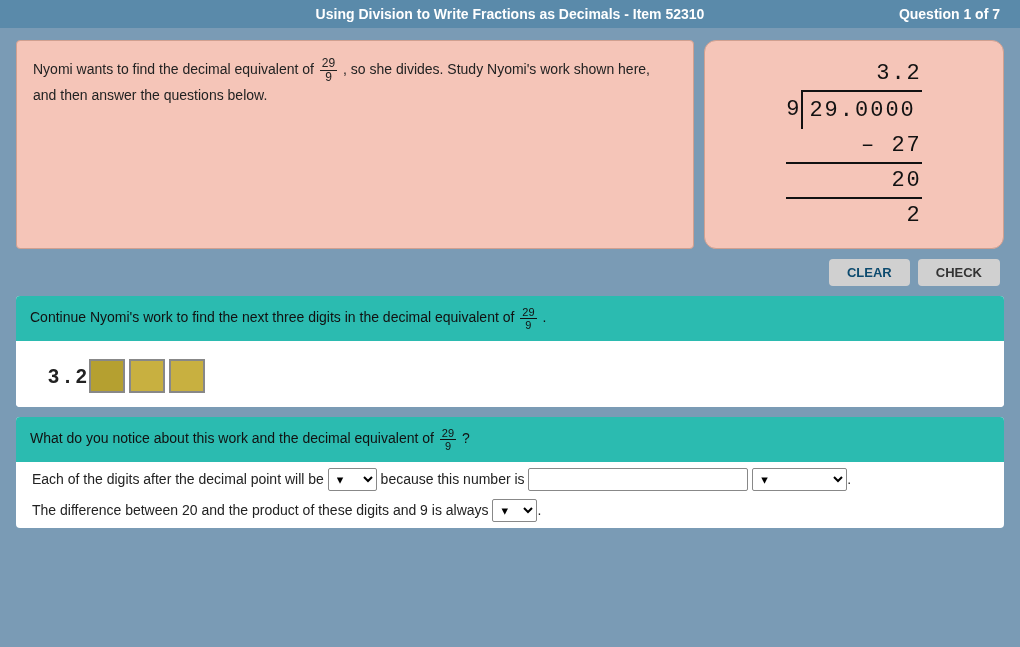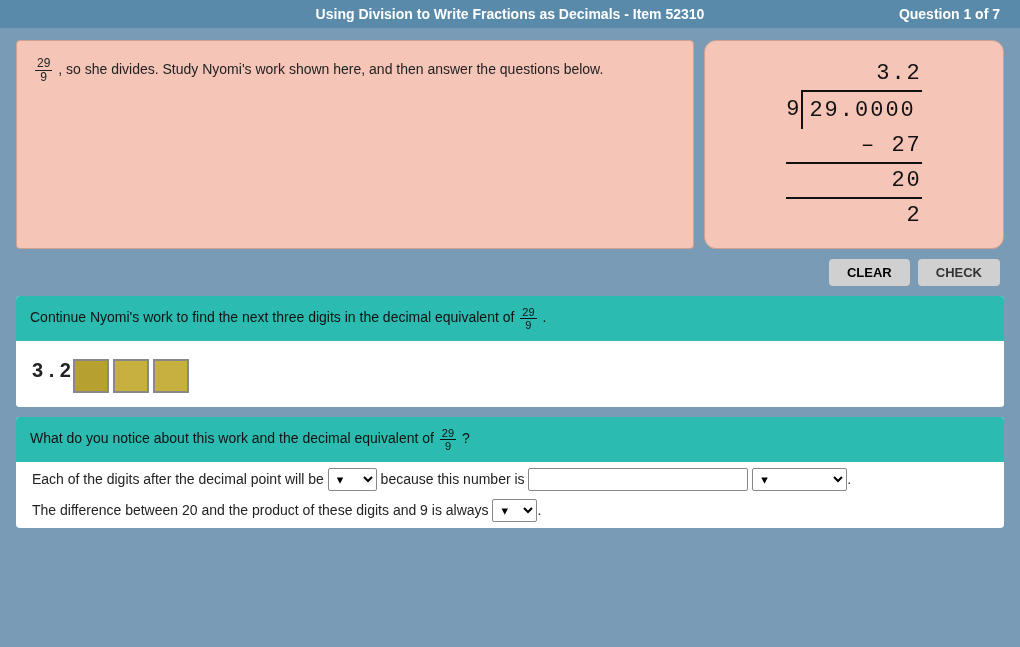--- a/index.html
+++ b/index.html
@@ -136,21 +136,21 @@
       padding: 6px 18px;
       border-radius: 4px;
       border: none;
       font-size: 13px;
       font-weight: bold;
       cursor: pointer;
     }
 
     .btn-clear {
       background-color: #d0d0d0;
-      color: #000000;
+      color: #0c4a6e;
     }
 
     .btn-check {
       background-color: #d0d0d0;
       color: #333;
     }
 
     
     .question-section {
       background-color: #fff;
@@ -181,25 +181,26 @@
       border: 2px solid #888;
       background-color: #e8c840;
       margin: 0 2px;
       vertical-align: middle;
       text-align: center;
       font-size: 18px;
     }
 
     .answer-row {
       display: flex;
-      align-items: flex-start;
+      align-items: center;
       font-size: 20px;
       font-weight: bold;
       gap: 0;
       margin-top: 4px;
+      margin-left: 16px;
     }
 
     
     .second-question-section {
       background-color: #fff;
       border-radius: 4px;
       overflow: hidden;
     }
 
     .second-question-header {
@@ -239,20 +240,21 @@
 <div class="top-bar">
   <span>Using Division to Write Fractions as Decimals - Item 52310</span>
   <span class="question-num">Question 1 of 7</span>
 </div>
 
 <div class="main-content">
 
   <div class="top-section">
 
     <div class="problem-box">
+      <span>Nyomi wants to find the decimal equivalent of </span>
       <span class="fraction">
         <span class="num">29</span>
         <span class="den">9</span>
       </span>
       <span>, so she divides. Study Nyomi's work shown here, and then answer the questions below.</span>
     </div>
 
     <div class="long-division-box">
       <div class="long-div-content">
 

